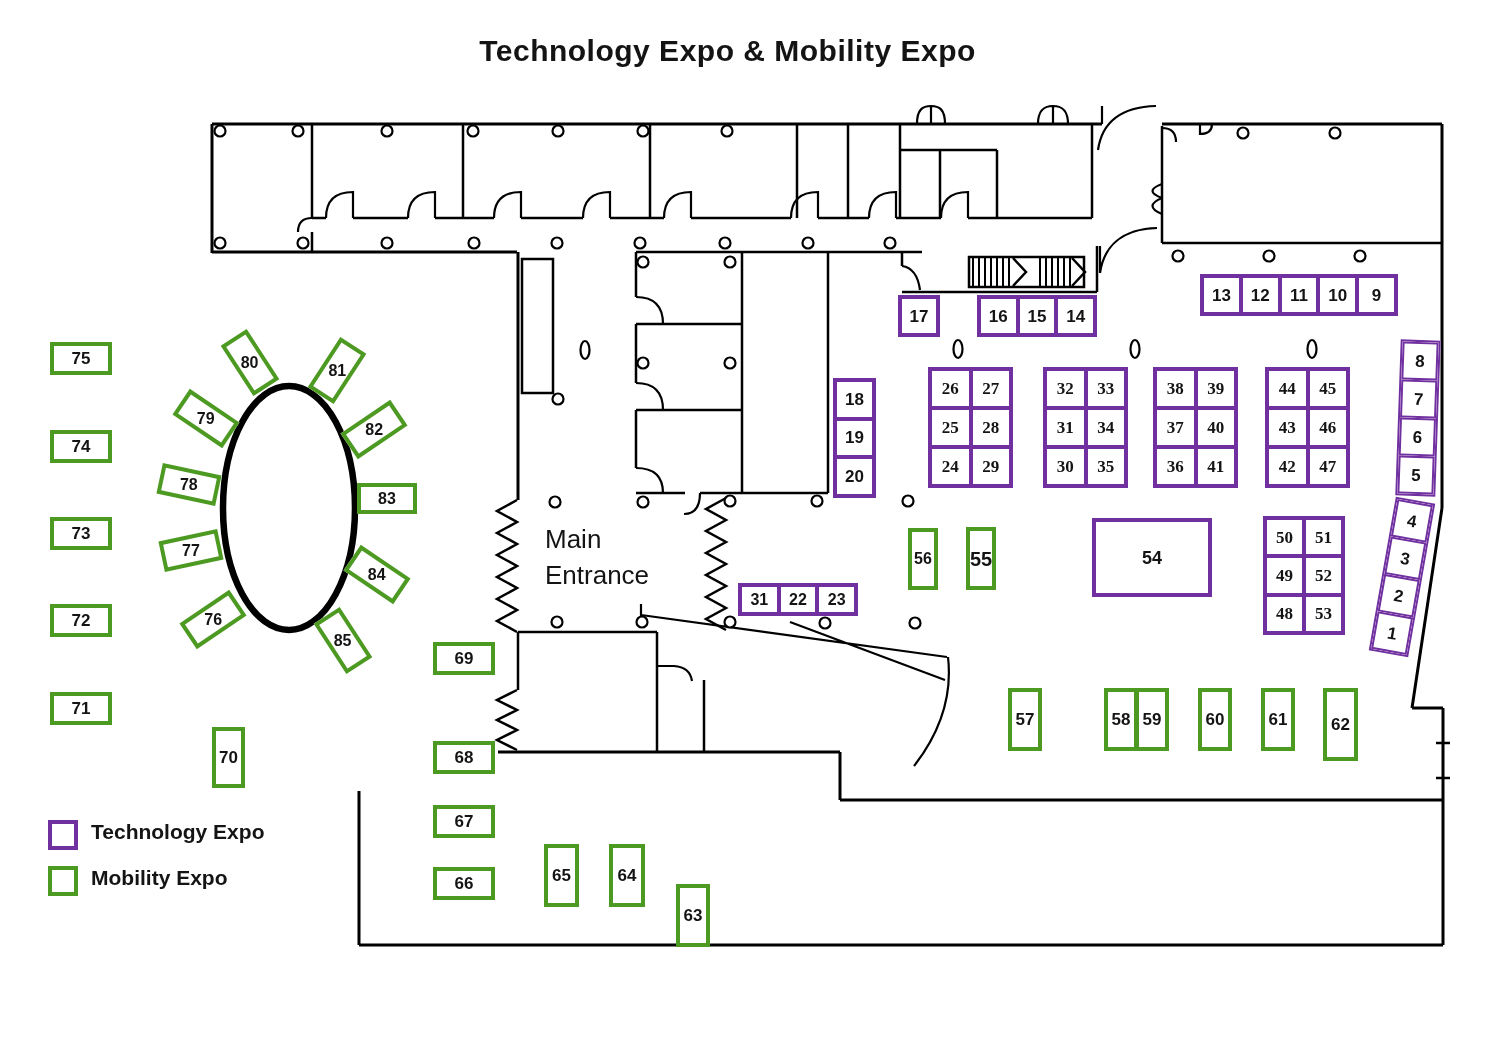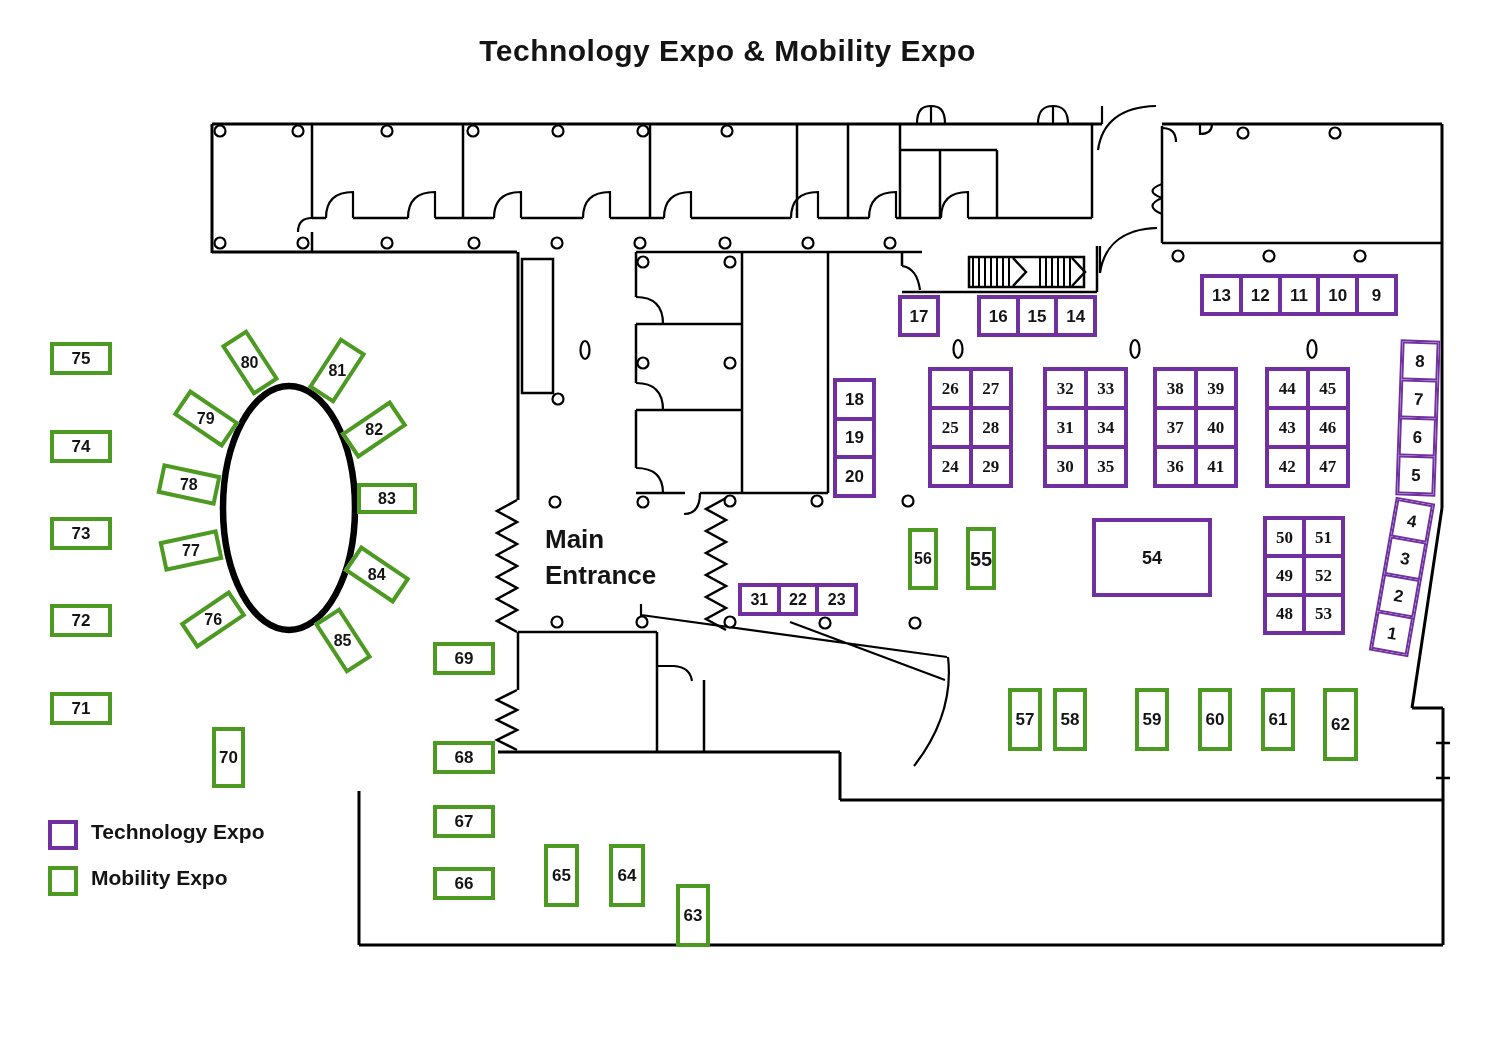--- a/index.html
+++ b/index.html
@@ -19,21 +19,21 @@
        background:#fff;box-sizing:border-box;}
   .cols2{grid-template-columns:1fr 1fr;font-family:Liberation Serif, serif;}
   .cols3{grid-template-columns:repeat(3,1fr);}
   .cols5{grid-template-columns:repeat(5,1fr);}
   .rows3{grid-template-rows:repeat(3,1fr);}
   .rows4{grid-template-rows:repeat(4,1fr);}
   .cell{border:2px solid var(--tech);display:flex;align-items:center;justify-content:center;
         font-weight:600;font-size:17px;box-sizing:border-box;background:#fff;line-height:1;}
   
   .title{left:0;top:34px;width:1455px;text-align:center;font-size:30px;font-weight:700;letter-spacing:.5px;}
-  .entrance{left:545px;top:521px;font-size:26px;font-weight:700;line-height:36px;}
+  .entrance{left:545px;top:521px;font-size:26px;font-weight:400;line-height:36px;}
   .legend-row{position:absolute;display:flex;align-items:flex-start;gap:13px;}
   .swatch{width:30px;height:30px;box-sizing:border-box;background:#fff;}
   .sw-tech{border:4px solid var(--tech);}
   .sw-mob{border:4px solid var(--mobility);}
   .legend-label{font-size:21px;font-weight:600;}
 </style>
 </head>
 <body>
 
 <svg width="1500" height="1051" viewBox="0 0 1500 1051">
@@ -239,21 +239,21 @@
 <div class="b bg" style="left:433px;top:642px;width:62px;height:33px">69</div>
 <div class="b bg" style="left:433px;top:741px;width:62px;height:33px">68</div>
 <div class="b bg" style="left:433px;top:805px;width:62px;height:33px">67</div>
 <div class="b bg" style="left:433px;top:867px;width:62px;height:33px">66</div>
 <div class="b bg" style="left:544px;top:844px;width:35px;height:63px">65</div>
 <div class="b bg" style="left:609px;top:844px;width:36px;height:63px">64</div>
 <div class="b bg" style="left:676px;top:884px;width:34px;height:63px">63</div>
 <div class="b bg" style="left:908px;top:528px;width:30px;height:62px;font-size:16px">56</div>
 <div class="b bg" style="left:966px;top:527px;width:30px;height:63px;font-size:20px">55</div>
 <div class="b bg" style="left:1008px;top:688px;width:34px;height:63px">57</div>
-<div class="b bg" style="left:1053px;top:688px;width:34px;height:63px">58</div>
+<div class="b bg" style="left:1104px;top:688px;width:34px;height:63px">58</div>
 <div class="b bg" style="left:1135px;top:688px;width:34px;height:63px">59</div>
 <div class="b bg" style="left:1198px;top:688px;width:34px;height:63px">60</div>
 <div class="b bg" style="left:1261px;top:688px;width:34px;height:63px">61</div>
 <div class="b bg" style="left:1323px;top:688px;width:35px;height:73px">62</div>
 
 <div class="b bg" style="left:220px;top:347px;width:60px;height:31px;font-size:16px;transform:rotate(57deg)">
     <span style="transform:rotate(-57deg)">80</span>
   </div>
 <div class="b bg" style="left:307px;top:355px;width:60px;height:31px;font-size:16px;transform:rotate(-57deg)">
     <span style="transform:rotate(57deg)">81</span>

